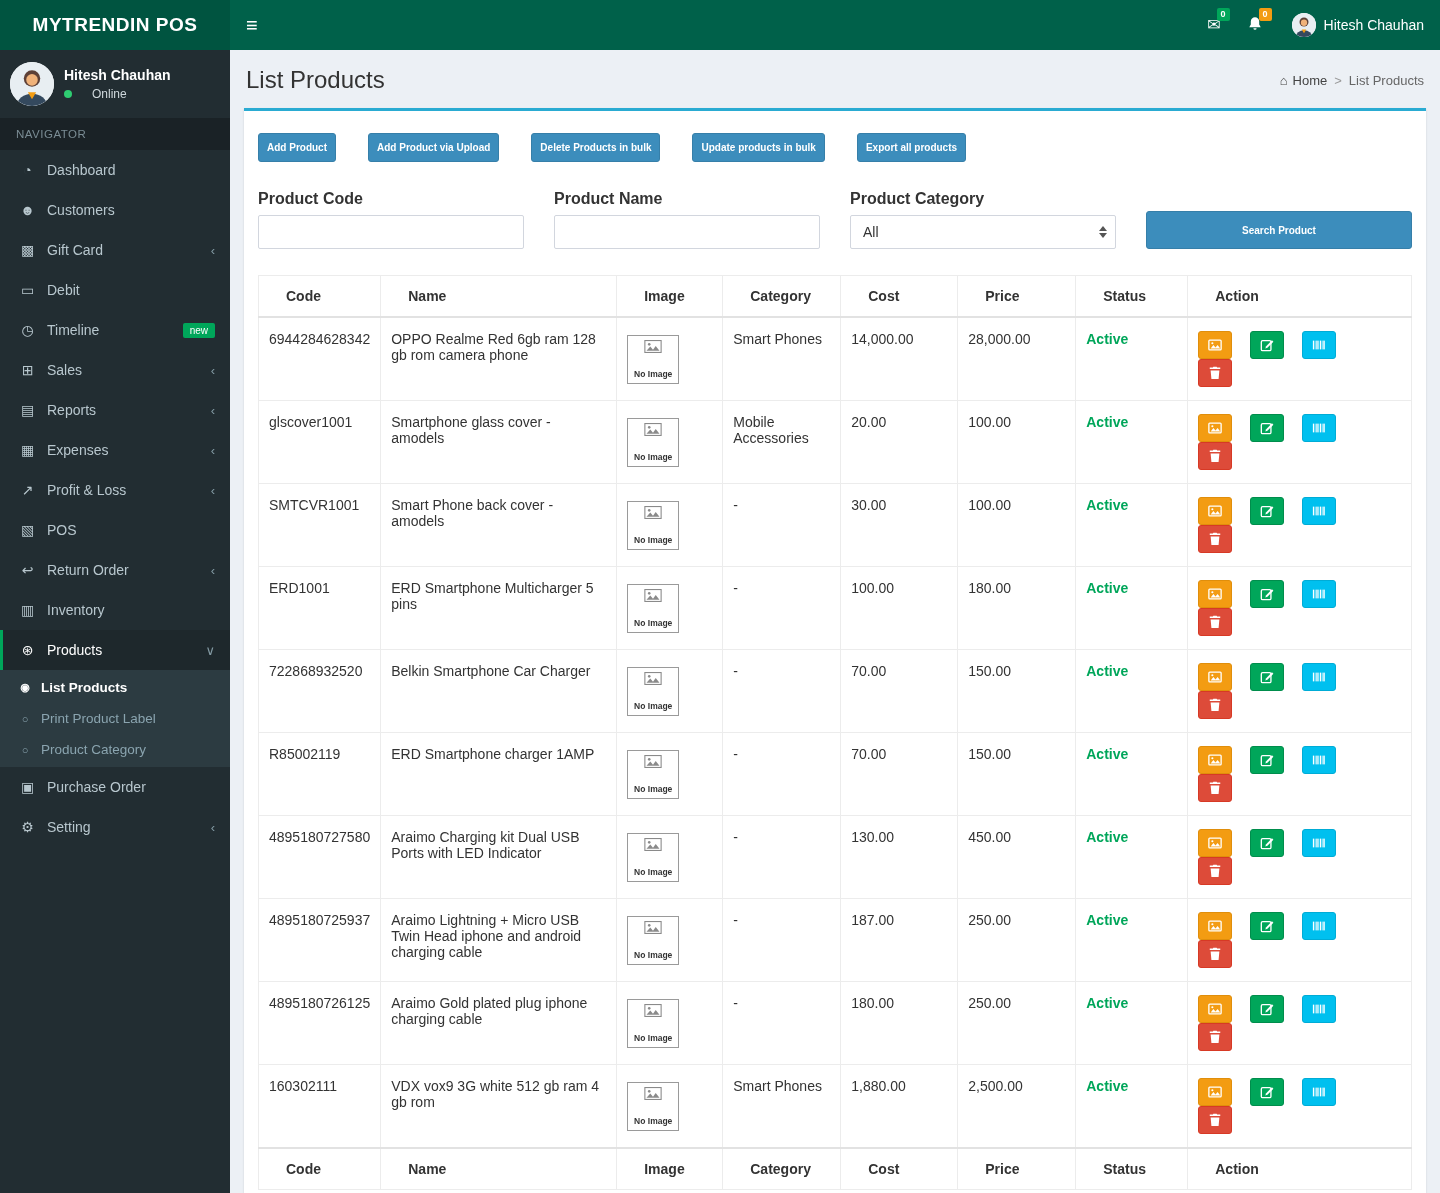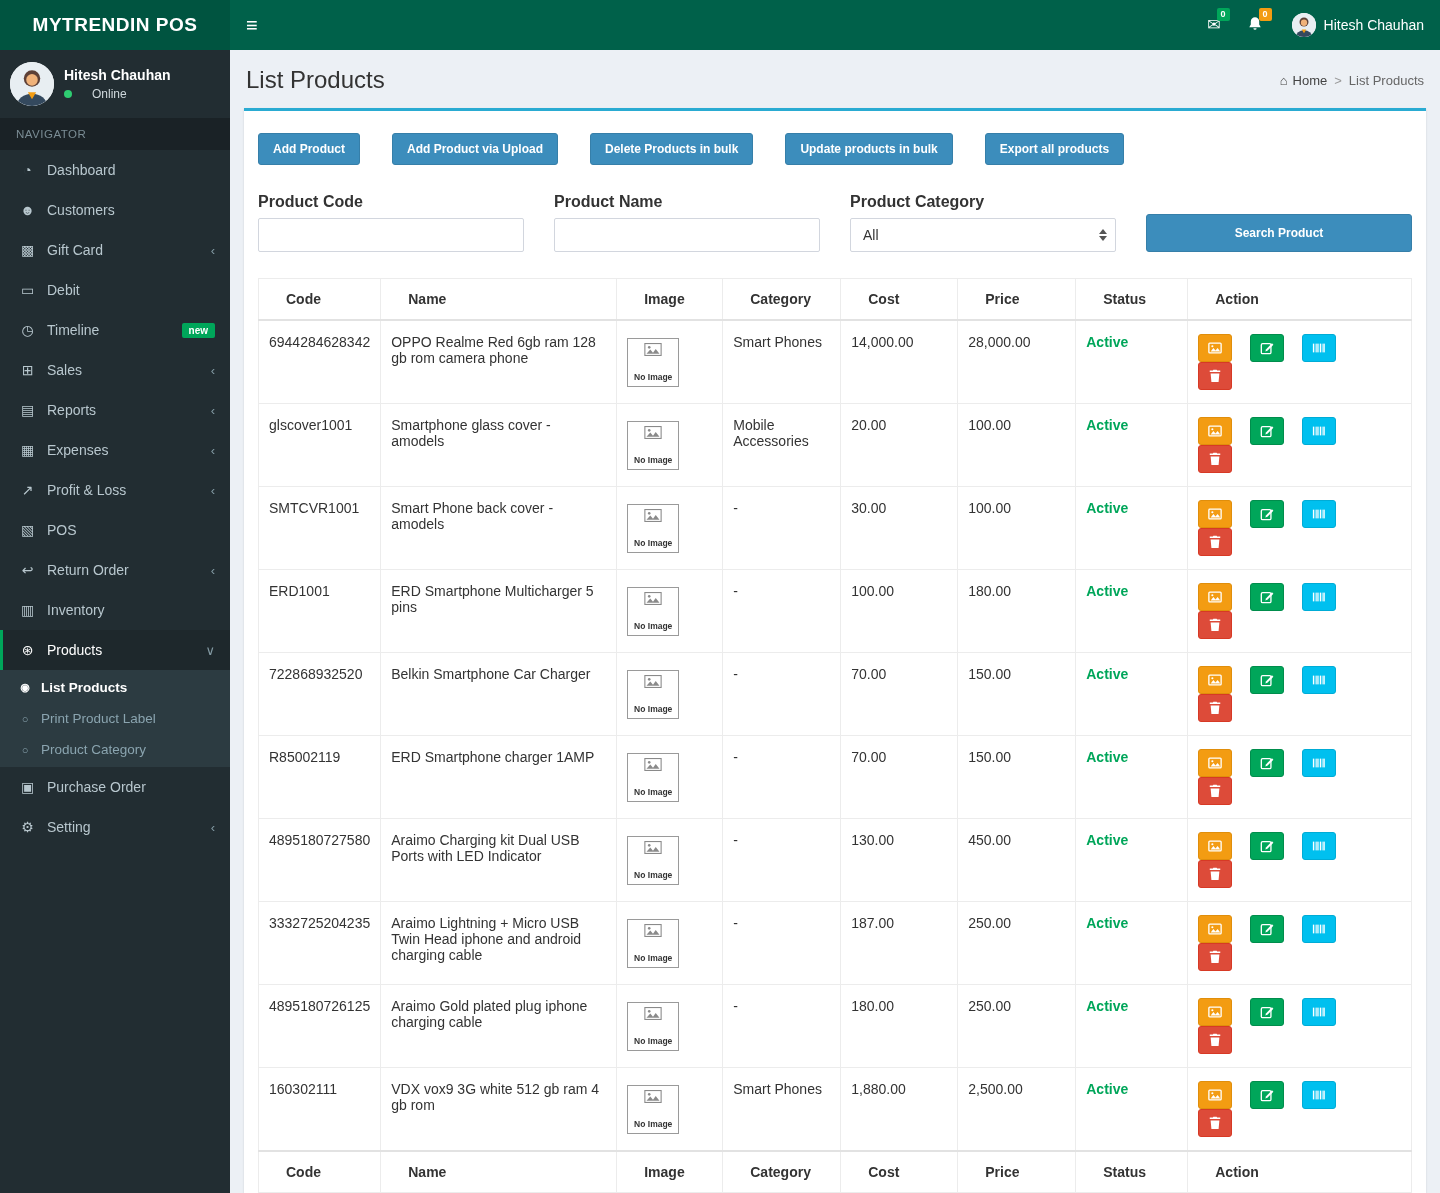--- a/index.html
+++ b/index.html
@@ -48,21 +48,21 @@
   .nav-header { background: #1a2226; color: #7a8c94; font-size: 11.5px; padding: 10px 16px; letter-spacing: .5px; }
   .menu { list-style: none; }
   .mi {
     display: flex; align-items: center; gap: 10px; padding: 12px 15px;
     font-size: 14px; border-left: 3px solid transparent; cursor: pointer;
   }
   .mi-icon { width: 19px; text-align: center; font-size: 14px; flex-shrink: 0; }
   .mi-arrow { margin-left: auto; font-size: 13px; color: #839aa3; }
   .mi-badge {
     margin-left: auto; background: var(--status-green); color: #fff;
-    font-size: 10px; padding: 2px 7px; border-radius: 2px; font-weight: bold;
+    font-size: 10px; padding: 2px 7px; border-radius: 2px; font-weight: normal;
   }
   .mi.active { background: #1e282c; color: #fff; border-left-color: var(--status-green); }
   .treeview-menu { list-style: none; background: #2c3b41; padding: 2px 0; }
   .smi { display: flex; align-items: center; gap: 9px; padding: 8px 5px 8px 18px; font-size: 13.5px; color: #8aa4af; cursor: pointer; }
   .smi-icon { font-size: 11px; width: 14px; text-align: center; }
   .smi.active { color: #fff; font-weight: bold; }
 
   
   .content-header { display: flex; align-items: center; justify-content: space-between; padding: 16px 16px 14px; }
   .page-title { font-size: 24px; font-weight: 500; color: #333; }
@@ -73,21 +73,21 @@
   
   .box {
     position: relative; margin: 0 14px 18px; background: #fff;
     border-top: 3px solid var(--box-top-line);
     box-shadow: 0 1px 2px rgba(0,0,0,.12);
     padding-bottom: 26px;
   }
   .toolbar { display: flex; gap: 32px; padding: 22px 14px 20px; }
   .btn-primary {
     background: var(--accent-blue); border: 1px solid #367fa9; color: #fff;
-    padding: 8px 14px; border-radius: 3px; font-size: 12px; font-weight: bold;
+    padding: 8px 8px; border-radius: 3px; font-size: 10px; font-weight: bold;
     font-family: inherit; cursor: pointer;
   }
 
   
   .filters { display: grid; grid-template-columns: repeat(4, 1fr); gap: 30px; padding: 8px 14px 18px; }
   .fcol { display: flex; flex-direction: column; }
   .flabel { font-weight: bold; margin-bottom: 7px; font-size: 16px; color: #333; }
   .finput, .fselect {
     height: 34px; border: 1px solid #d2d6de; border-radius: 2px; padding: 6px 12px;
     font-size: 14px; font-family: inherit; background: #fff; width: 100%;
@@ -691,21 +691,21 @@
                   </svg>
       </a>
       <a class="abtn red">
         <svg viewBox="0 0 16 16" fill="#fff">
                     <path d="M5.6 1.8l.5-.9h3.8l.5.9H14v1.6H2V1.8zM3 5h10l-.9 9.8H3.9z"></path>
                   </svg>
       </a>
     </td>
   </tr>
             <tr>
-    <td class="cell-code">3332725204235</td>
+    <td class="cell-code">4895180725937</td>
     <td class="cell-name">Araimo Lightning + Micro USB Twin Head iphone and android charging cable</td>
     <td class="cell-image">
       <div class="noimg">
         <svg viewBox="0 0 16 12">
                     <rect x="0.5" y="0.5" width="15" height="11" fill="#fff" stroke="#8a8a8a"></rect>
                     <circle cx="4.5" cy="4" r="1.2" fill="#8a8a8a"></circle>
                     <path d="M2 10l3.5-4 2.5 3 2.5-3.5L14 10z" fill="#8a8a8a"></path>
                   </svg>
         <span>No Image</span>
       </div>

